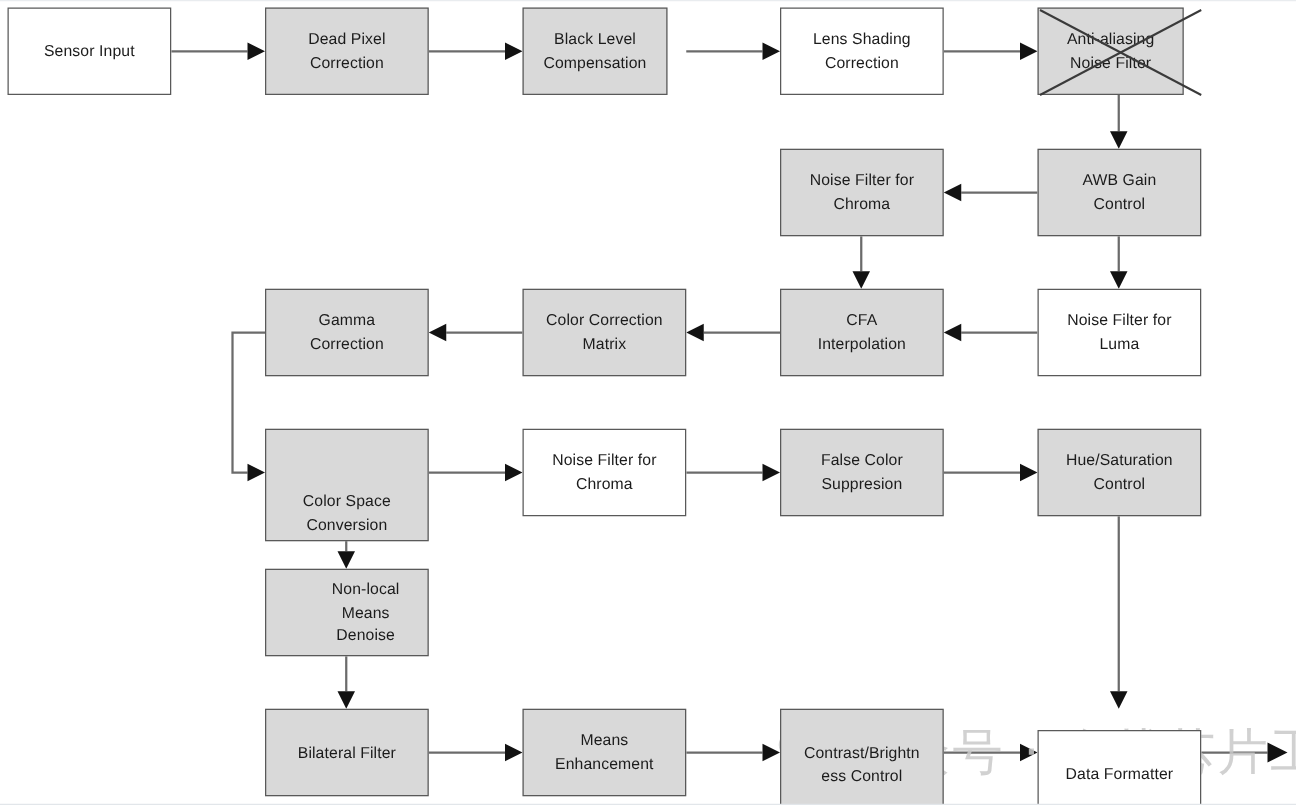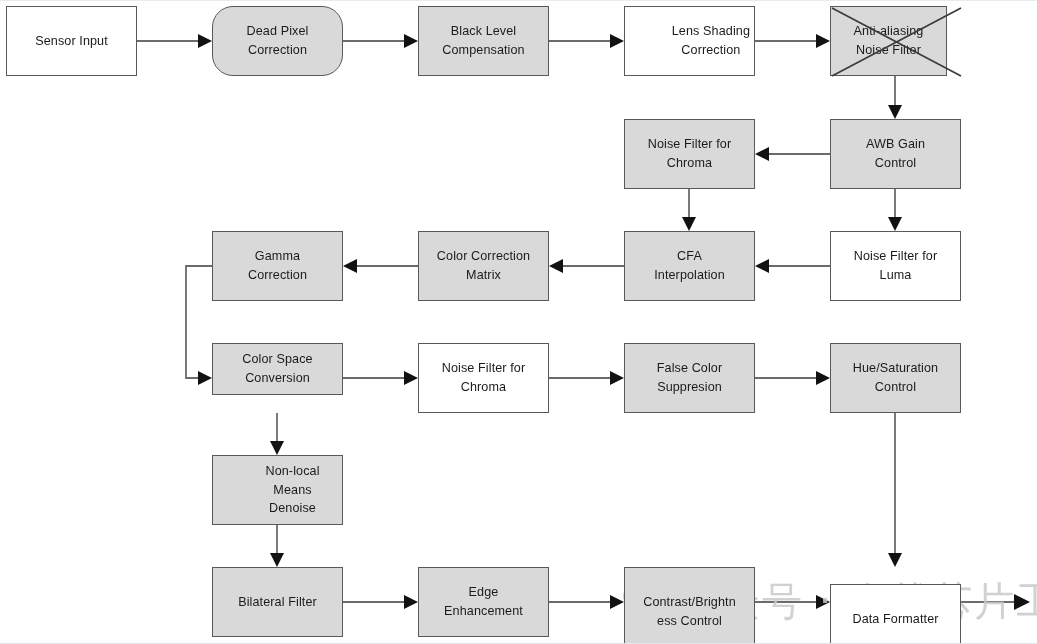--- a/index.html
+++ b/index.html
@@ -112,29 +112,29 @@
       <circle cx="27" cy="23" r="1.7" fill="#ffffff"></circle>
       <circle cx="37" cy="23" r="1.7" fill="#ffffff"></circle>
     </svg>
     <div id="wm-text">公众号 · 全栈芯片工程师</div>
   </div>
 
   <div id="nodes">
       <div class="node white" style="left: 6px; top: 6px; width: 131px; height: 70px;">
         <span>Sensor Input</span>
       </div>
-      <div class="node gray" style="left: 212px; top: 6px; width: 131px; height: 70px; border-radius: 21px;">
+      <div class="node gray" style="left: 212px; top: 6px; width: 131px; height: 70px;">
         <span>Dead Pixel
 Correction</span>
       </div>
-      <div class="node gray" style="left: 418px; top: 6px; width: 131px; height: 70px;">
+      <div class="node gray" style="left: 418px; top: 6px; width: 116px; height: 70px;">
         <span>Black Level
 Compensation</span>
       </div>
-      <div class="node white" style="left: 624px; top: 6px; width: 131px; height: 70px; justify-content: flex-end;">
+      <div class="node white" style="left: 624px; top: 6px; width: 131px; height: 70px;">
         <span>Lens Shading
 Correction</span>
       </div>
       <div class="node gray" style="left: 830px; top: 6px; width: 117px; height: 70px;">
         <span>Anti-aliasing
 Noise Filter</span>
         <svg class="cross" width="131" height="70" viewBox="0 0 131 70" style="left: 0px; top: 0px;">
           <line x1="1" y1="1" x2="130" y2="69" stroke="#3a3a3a" stroke-width="1.6"></line>
           <line x1="130" y1="1" x2="1" y2="69" stroke="#3a3a3a" stroke-width="1.6"></line>
         </svg>
@@ -156,21 +156,21 @@
 Matrix</span>
       </div>
       <div class="node gray" style="left: 624px; top: 231px; width: 131px; height: 70px;">
         <span>CFA
 Interpolation</span>
       </div>
       <div class="node white" style="left: 830px; top: 231px; width: 131px; height: 70px;">
         <span>Noise Filter for
 Luma</span>
       </div>
-      <div class="node gray" style="left: 212px; top: 343px; width: 131px; height: 52px;">
+      <div class="node gray" style="left: 212px; top: 343px; width: 131px; height: 90px; align-items: flex-end;">
         <span>Color Space
 Conversion</span>
       </div>
       <div class="node white" style="left: 418px; top: 343px; width: 131px; height: 70px;">
         <span>Noise Filter for
 Chroma</span>
       </div>
       <div class="node gray" style="left: 624px; top: 343px; width: 131px; height: 70px;">
         <span>False Color
 Suppresion</span>
@@ -180,21 +180,21 @@
 Control</span>
       </div>
       <div class="node gray" style="left: 212px; top: 455px; width: 131px; height: 70px; padding-left: 34px;">
         <span>Non-local Means
 Denoise</span>
       </div>
       <div class="node gray" style="left: 212px; top: 567px; width: 131px; height: 70px;">
         <span>Bilateral Filter</span>
       </div>
       <div class="node gray" style="left: 418px; top: 567px; width: 131px; height: 70px;">
-        <span>Edge
+        <span>Means
 Enhancement</span>
       </div>
       <div class="node gray" style="left: 624px; top: 567px; width: 131px; height: 90px;">
         <span>Contrast/Brightn
 ess Control</span>
       </div>
       <div class="node white" style="left: 830px; top: 584px; width: 131px; height: 70px;">
         <span>Data Formatter</span>
       </div>
     </div>

